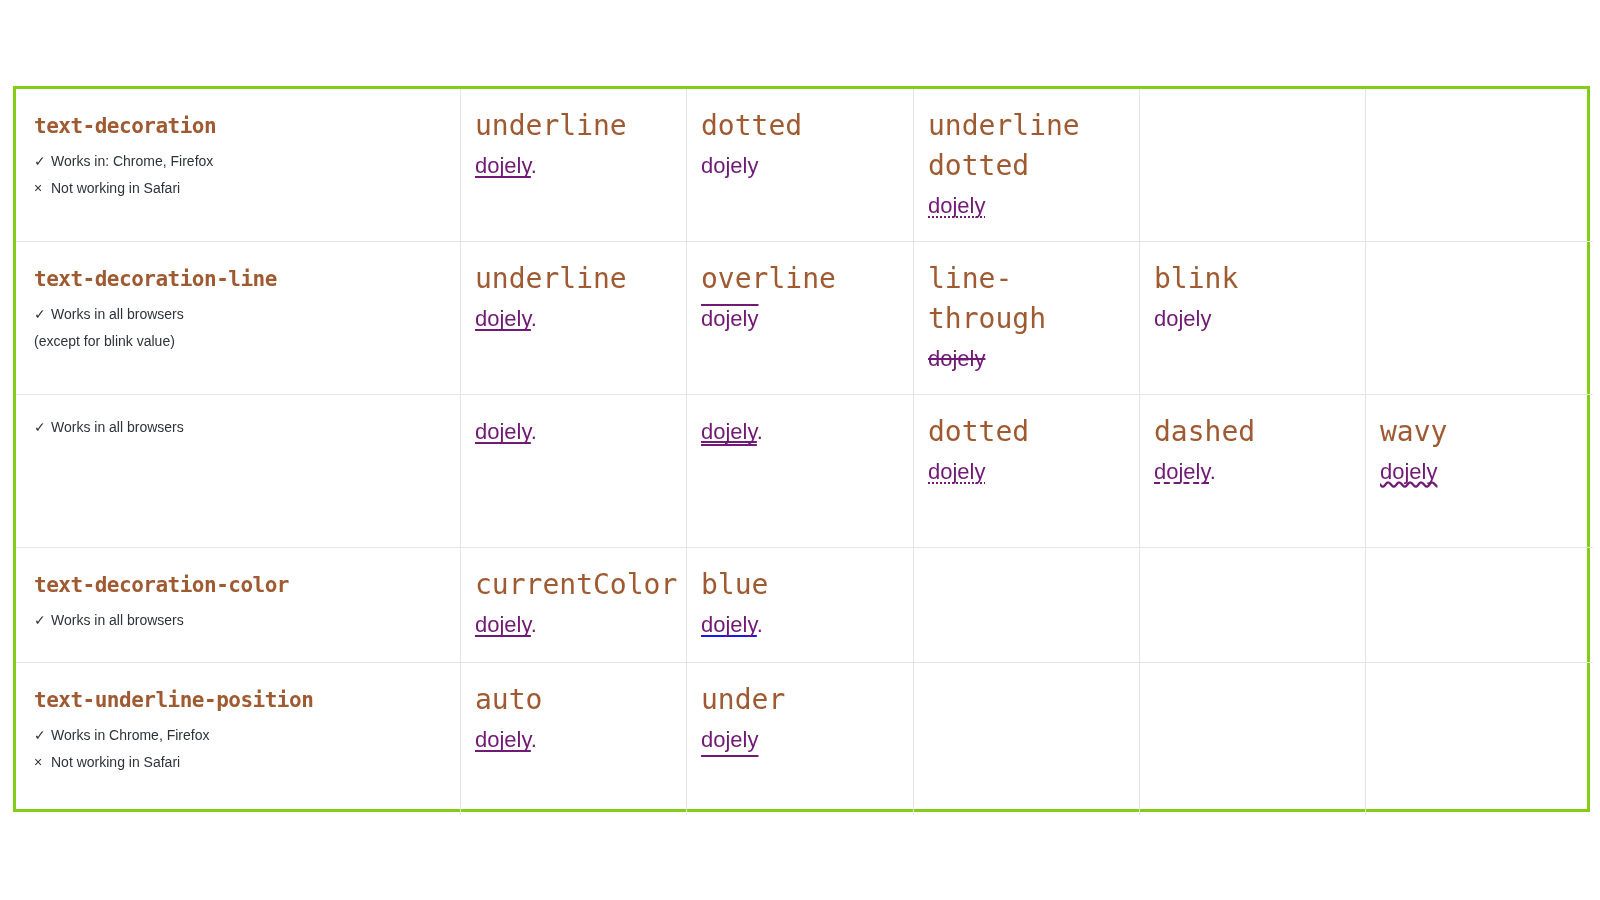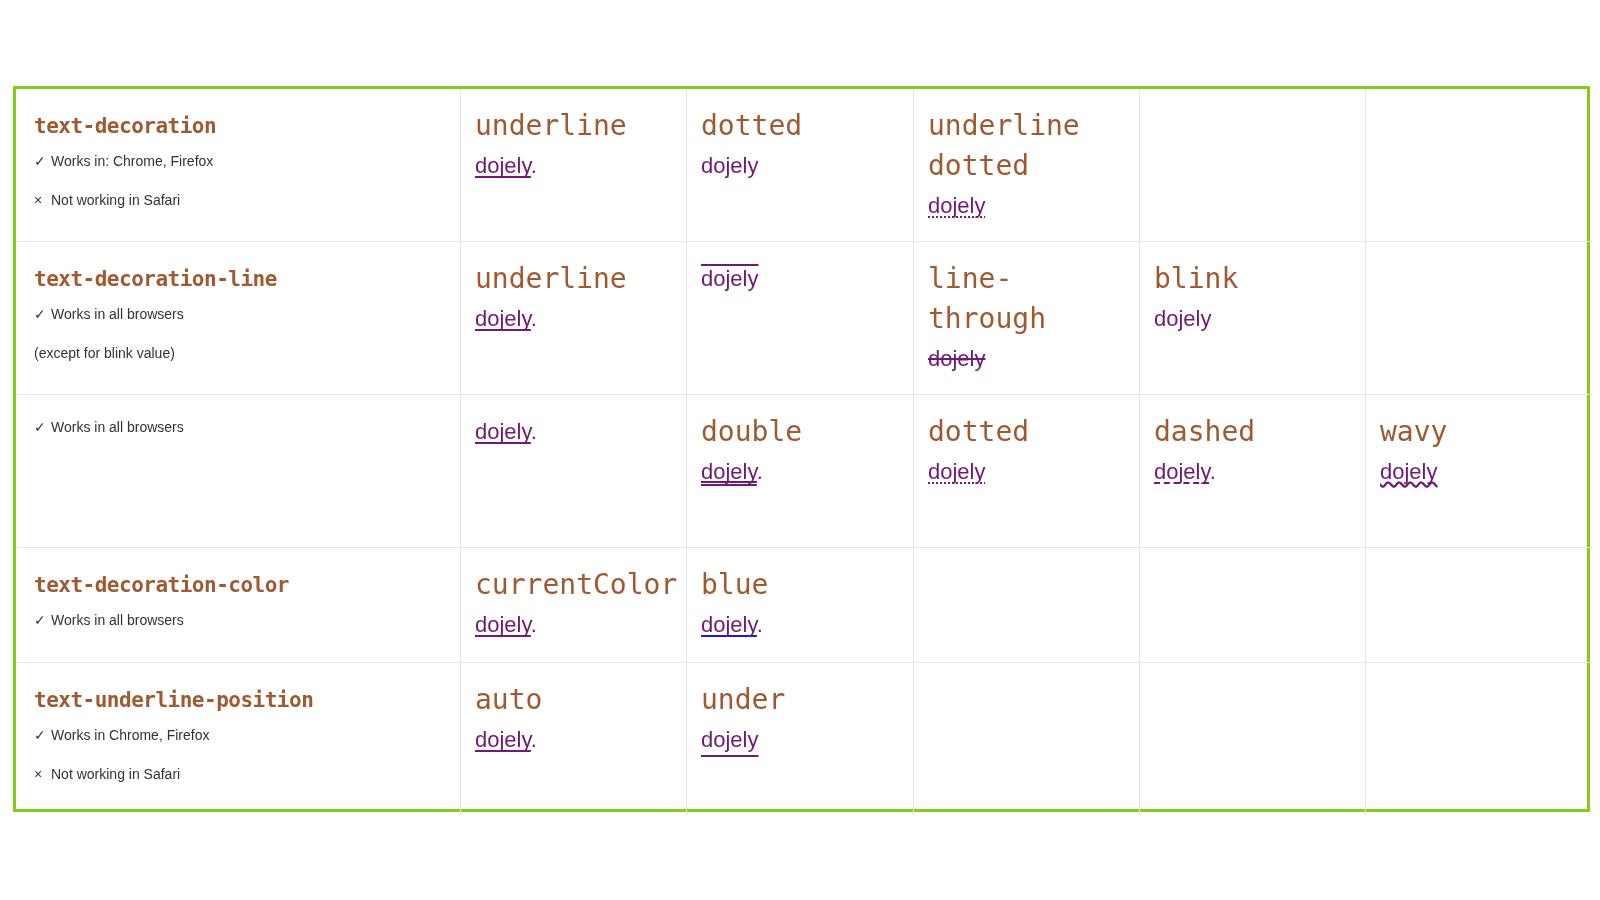--- a/index.html
+++ b/index.html
@@ -37,21 +37,21 @@
     color:#9f5a32;
     white-space:nowrap;
     letter-spacing:-0.5px;
   }
   .note {
     font-size:14px;
     line-height:14px;
     color:#2e3338;
     margin-top:8px;
   }
-  .note + .note { margin-top:25px; }
+  .note + .note { margin-top:13px; }
   .note-icon {
     display:inline-block;
     width:17px;
     color:#2e3338;
   }
   .note-icon:empty { display:none; }
 
   .val-label {
     font-family:"DejaVu Sans Mono", monospace;
     font-size:28px;
@@ -152,20 +152,21 @@
     </div>
     <div class="note">
       <span>(except for blink value)</span>
     </div>
   </div>
   <div class="cell val-cell">
     <div class="val-label">underline</div>
     <div class="val-sample"><span class="dec-underline">dojely</span><span>.</span></div>
   </div>
   <div class="cell val-cell">
+    <div class="val-label">overline</div>
     <div class="val-sample"><span class="dec-overline">dojely</span><span></span></div>
   </div>
   <div class="cell val-cell">
     <div class="val-label">line-through</div>
     <div class="val-sample"><span class="dec-line-through">dojely</span><span></span></div>
   </div>
   <div class="cell val-cell">
     <div class="val-label">blink</div>
     <div class="val-sample"><span class="dec-none">dojely</span><span></span></div>
   </div>
@@ -173,21 +174,20 @@
 
   <div class="cell prop-cell">
     <div class="note">
       <span class="note-icon">✓</span><span>Works in all browsers</span>
     </div>
   </div>
   <div class="cell val-cell">
     <div class="val-sample"><span class="dec-underline">dojely</span><span>.</span></div>
   </div>
   <div class="cell val-cell">
-    <div class="val-label">double</div>
     <div class="val-sample"><span class="dec-underline-double">dojely</span><span>.</span></div>
   </div>
   <div class="cell val-cell">
     <div class="val-label">dotted</div>
     <div class="val-sample"><span class="dec-underline-dotted">dojely</span><span></span></div>
   </div>
   <div class="cell val-cell">
     <div class="val-label">dashed</div>
     <div class="val-sample"><span class="dec-underline-dashed">dojely</span><span>.</span></div>
   </div>

